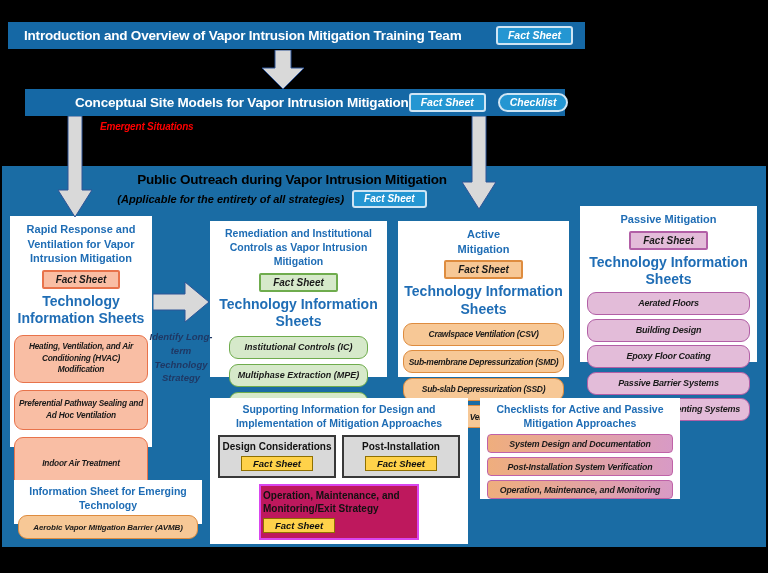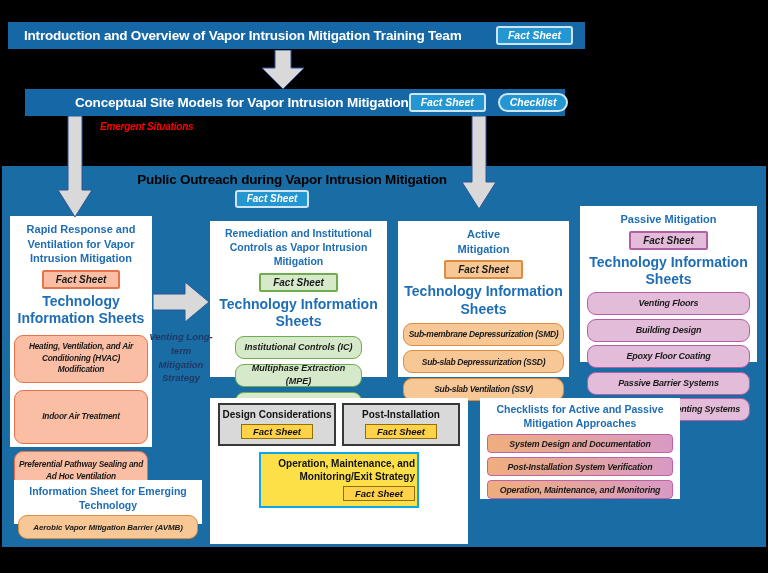--- a/index.html
+++ b/index.html
@@ -56,31 +56,31 @@
   .item { border-radius:9px; font-weight:bold; font-style:italic; color:#1a1a1a;
           display:flex; align-items:center; justify-content:center; line-height:1.42; padding:2px 3px; }
   .item-salmon { background:#F9BEA4; border:1.5px solid #E8734B; }
   .item-green  { background:#D6E9CA; border:1.5px solid #6FAC4D; }
   .item-orange { background:#F7C896; border:1.5px solid #DE8C3F; }
   .item-plum   { background:#E3BCD9; border:1.5px solid #B25FA6; }
   .col1 .item { margin:7px 4px 0; font-size:8.3px; letter-spacing:-0.2px; }
   .col1 .item.h44 { min-height:42px; }
   .col1 .item.h50 { min-height:48px; }
   .col1 .item.h36 { min-height:34px; }
-  .col2 .item { margin:5px 25px 0; height:17px; font-size:9px; }
+  .col2 .item { margin:5px 19px 0; height:17px; font-size:9px; }
   .col3 .item { margin:4.5px 5px 0; height:17px; font-size:8.5px; letter-spacing:-0.3px; }
   .col4 .item { margin:3.5px 7px 0; height:17px; font-size:9px; letter-spacing:-0.2px; }
 
   
   .support { position:absolute; left:208px; top:232px; width:258px; height:146px; background:#fff; text-align:center; }
   .white-title { color:#1F6DB5; font-weight:bold; font-size:10.5px; line-height:1.3; padding:5px 6px 0; }
   .gray-row { display:flex; gap:6px; margin:5px 8px 0; }
   .gray-box { background:#D9D9D9; border:2px solid #383838; flex:1; text-align:center; padding:3px 2px 5px; }
-  .gray-box-wide { background:#fde047; border:2px solid #0ea5e9; width:152px; margin:6px auto 0;
-                   text-align:right; padding:3px 2px 5px; }
+  .gray-box-wide { background:#be185d; border:2px solid #d946ef; width:152px; margin:6px auto 0;
+                   text-align:left; padding:3px 2px 5px; }
   .gray-label { font-size:10px; font-weight:bold; color:#111; line-height:1.3; }
   .btn-yellow { display:inline-block; background:#FFD24A; border:1.5px solid #8F7000; color:#111;
                 font-size:9.5px; font-weight:bold; font-style:italic; padding:1px 11px; margin-top:3px; }
 
   
   .checks { position:absolute; left:478px; top:232px; width:200px; height:101px; background:#fff; text-align:center; }
   .grad-item { background:linear-gradient(90deg,#EFAE7D,#D89AC5); border:1.5px solid #BF62A8;
                border-radius:4px; height:17px; margin:4px 7px 0; font-size:8.8px; font-weight:bold;
                font-style:italic; color:#1a1a1a; display:flex; align-items:center; justify-content:center;
                letter-spacing:-0.2px; }
@@ -109,67 +109,70 @@
     <span class="bar-title">Conceptual Site Models for Vapor Intrusion Mitigation</span>
     <span class="bar-btns">
       <span class="btn-blue">Fact Sheet</span>
       <span class="btn-blue rounded">Checklist</span>
     </span>
   </div>
 
   <div class="panel">
     <div class="outreach-title">Public Outreach during Vapor Intrusion Mitigation</div>
     <div class="outreach-sub">
+      <span class="sub-text">(Applicable for the entirety of all strategies)</span>
       <span class="btn-blue">Fact Sheet</span>
     </div>
 
     <div class="col col1">
       <div class="col-title">Rapid Response and Ventilation for Vapor Intrusion Mitigation</div>
       <span class="fs-btn fs-salmon">Fact Sheet</span>
       <div class="col-sub">Technology Information Sheets</div>
       <div class="item item-salmon h44">Heating, Ventilation, and Air Conditioning (HVAC) Modification</div>
+      <div class="item item-salmon h36">Preferential Pathway Sealing and Ad Hoc Ventilation</div>
       <div class="item item-salmon h50">Indoor Air Treatment</div>
-      <div class="item item-salmon h36">Preferential Pathway Sealing and Ad Hoc Ventilation</div>
     </div>
 
     <div class="col col2">
       <div class="col-title">Remediation and Institutional Controls as Vapor Intrusion Mitigation</div>
       <span class="fs-btn fs-green">Fact Sheet</span>
       <div class="col-sub">Technology Information Sheets</div>
       <div class="item item-green">Institutional Controls (IC)</div>
       <div class="item item-green">Multiphase Extraction (MPE)</div>
       <div class="item item-green">Soil Vapor Extraction (SVE)</div>
     </div>
 
     <div class="col col3">
       <div class="col-title">Active Mitigation</div>
       <span class="fs-btn fs-orange">Fact Sheet</span>
       <div class="col-sub">Technology Information Sheets</div>
+      <div class="item item-orange">Crawlspace Ventilation (CSV)</div>
       <div class="item item-orange">Sub-membrane Depressurization (SMD)</div>
       <div class="item item-orange">Sub-slab Depressurization (SSD)</div>
       <div class="item item-orange">Sub-slab Ventilation (SSV)</div>
     </div>
 
     <div class="col col4">
       <div class="col-title">Passive Mitigation</div>
       <span class="fs-btn fs-plum">Fact Sheet</span>
       <div class="col-sub">Technology Information Sheets</div>
-      <div class="item item-plum">Venting Floors</div>
+      <div class="item item-plum">Aerated Floors</div>
       <div class="item item-plum">Building Design</div>
       <div class="item item-plum">Epoxy Floor Coating</div>
       <div class="item item-plum">Passive Barrier Systems</div>
       <div class="item item-plum">Passive Sub-Slab Venting Systems</div>
     </div>
 
     <svg class="arr" style="left:151px;top:112px;" width="56" height="48" viewBox="0 0 56 48">
       <polygon points="0,16 32,16 32,4 56,24 32,44 32,32 0,32"></polygon>
     </svg>
-    <div class="identify-label">Venting Long-term Mitigation Strategy</div>
+    <div class="identify-label">Identify Long-term Technology Strategy</div>
 
     <div class="support">
+      <div class="white-title">Supporting Information for Design and Implementation of Mitigation Approaches</div>
       <div class="gray-row">
         <div class="gray-box">
           <div class="gray-label">Design Considerations</div>
           <span class="btn-yellow">Fact Sheet</span>
         </div>
         <div class="gray-box">
           <div class="gray-label">Post-Installation</div>
           <span class="btn-yellow">Fact Sheet</span>
         </div>
       </div>

